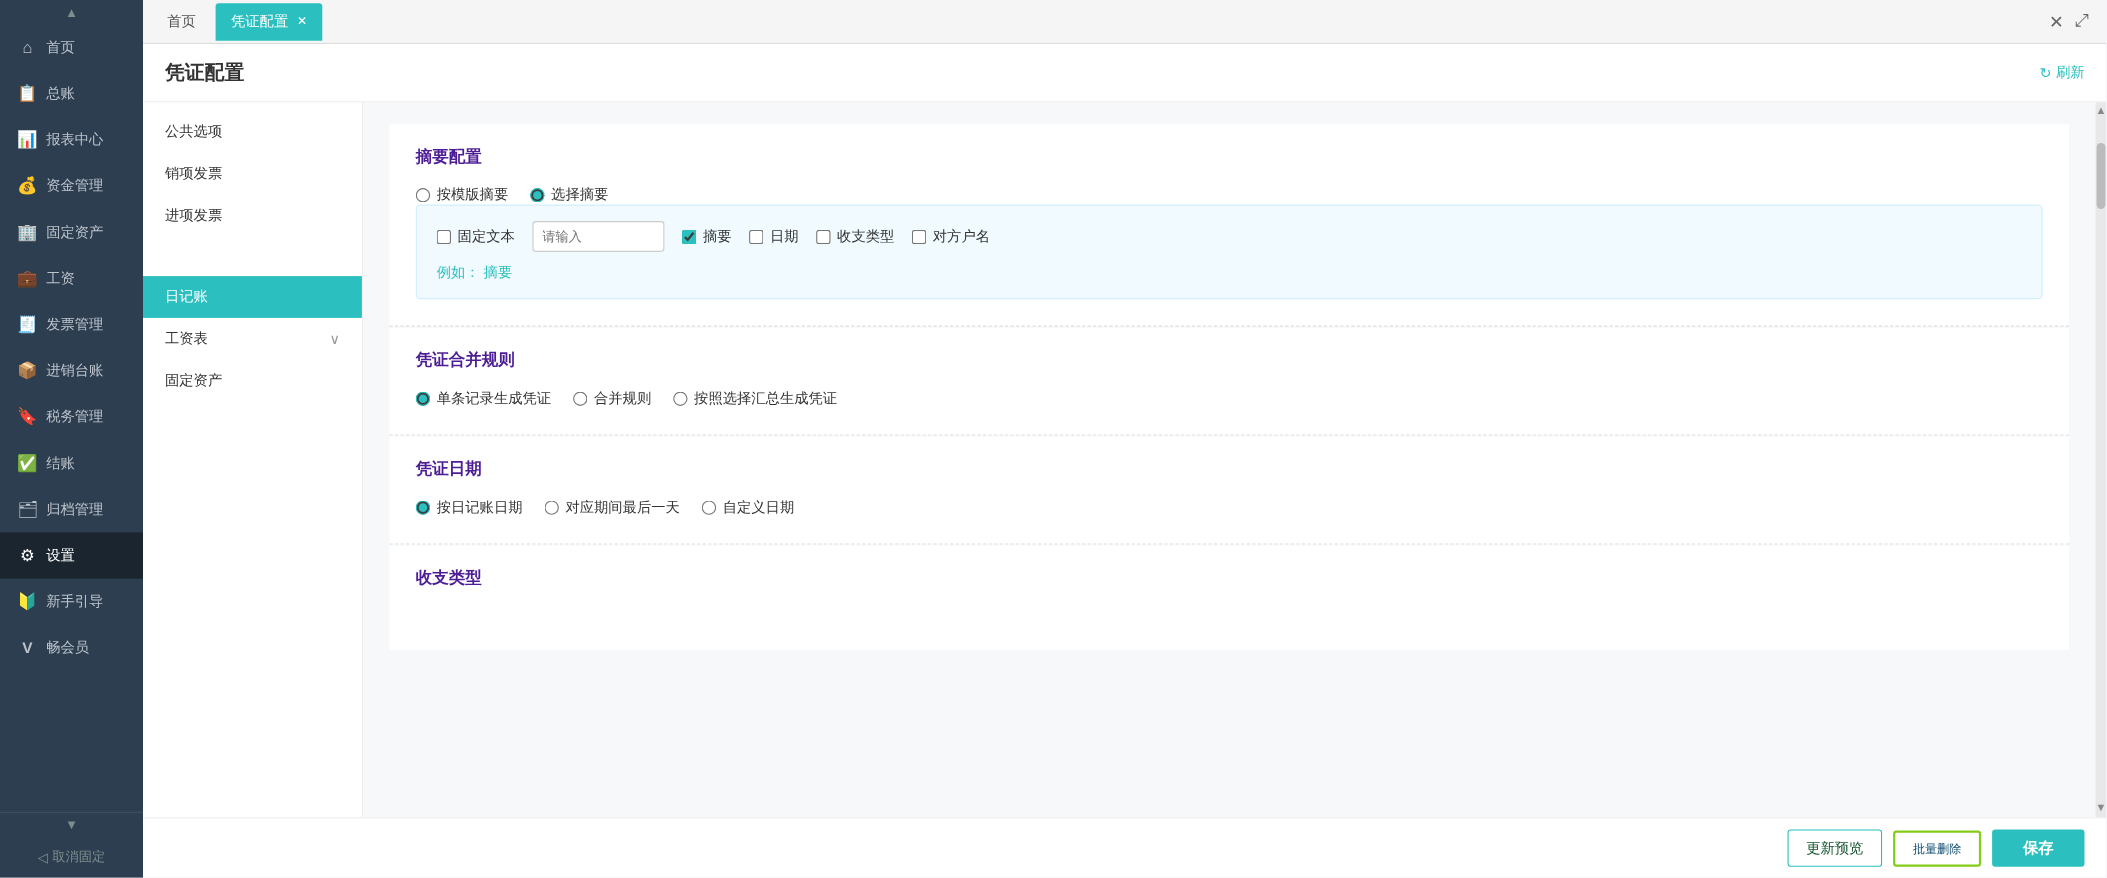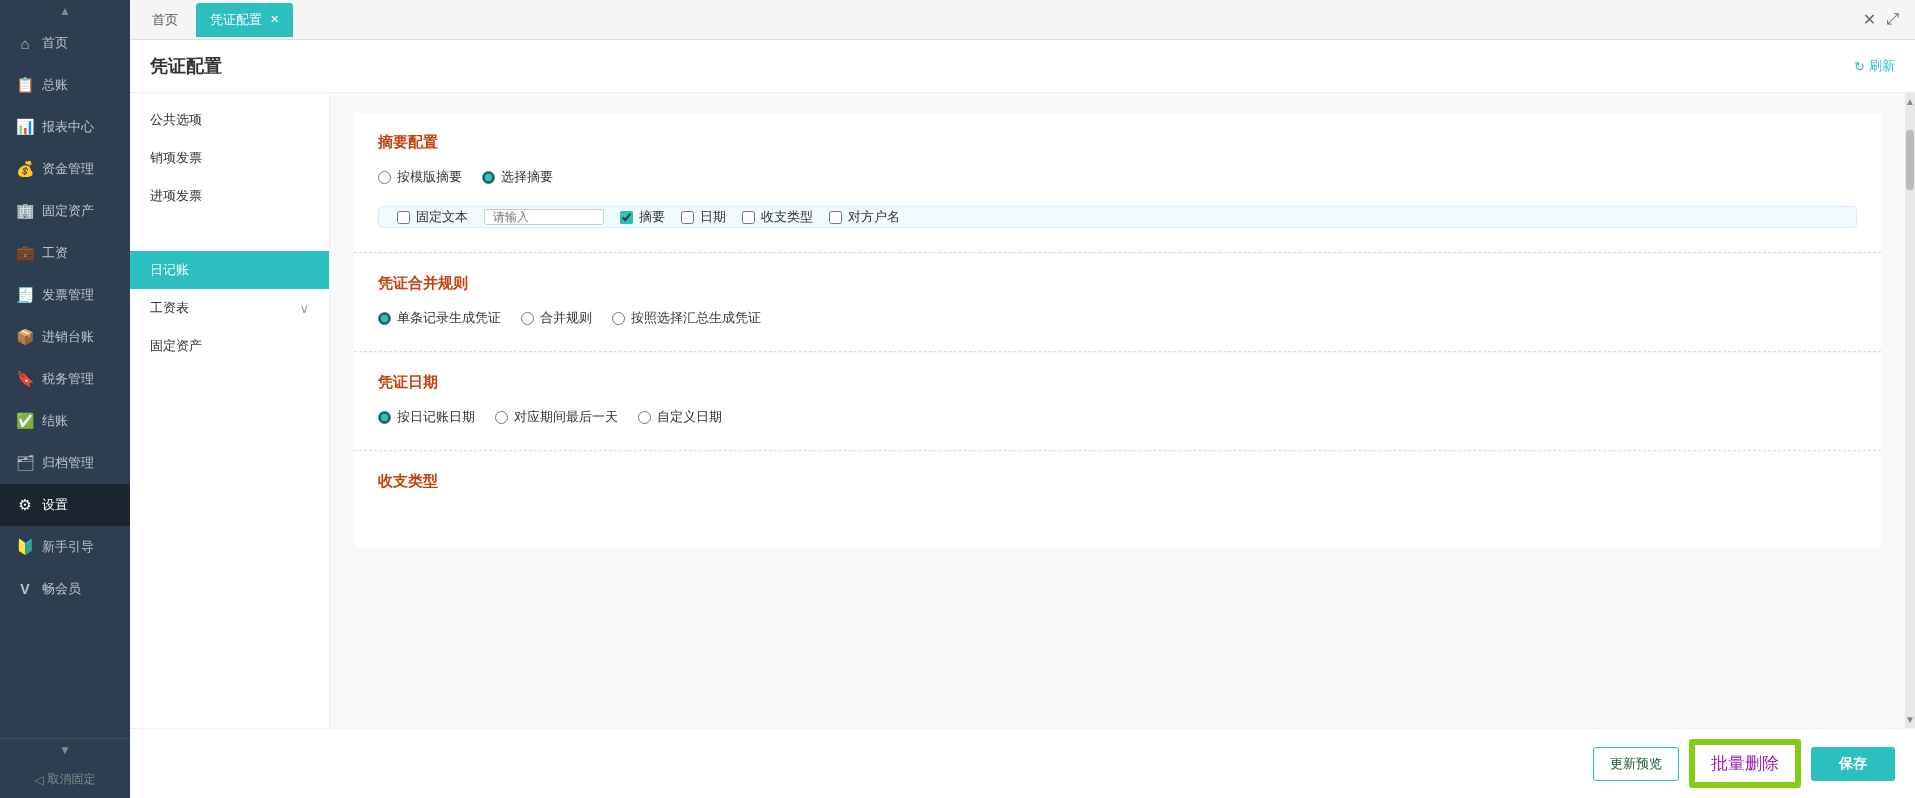--- a/index.html
+++ b/index.html
@@ -152,21 +152,21 @@
     .section {
       background: #fff;
       margin-bottom: 1px;
       padding: 20px 24px 24px;
       border-bottom: 1px dashed #ddd;
     }
     .section:last-child { border-bottom: none; }
     .section-title {
       font-size: 15px;
       font-weight: 600;
-      color: #c2410c;
+      color: #4c1d95;
       margin-bottom: 16px;
     }
 
     
     .radio-row, .checkbox-row {
       display: flex;
       align-items: center;
       gap: 20px;
       flex-wrap: wrap;
     }
@@ -181,37 +181,37 @@
     .radio-option input[type=radio], .checkbox-option input[type=checkbox] {
       accent-color: #2bbfbf;
       cursor: pointer;
     }
 
     
     .summary-config-box {
       background: #f0faff;
       border: 1px solid #d0eeff;
       border-radius: 4px;
-      padding: 1px 18px;
-      margin-top: 20px;
+      padding: 14px 18px;
+      margin-top: 0;
     }
     .summary-options-row {
       display: flex;
       align-items: center;
       gap: 16px;
       flex-wrap: wrap;
     }
     .text-input-small {
       border: 1px solid #ccc;
       border-radius: 3px;
       padding: 4px 8px;
       font-size: 12px;
       color: #4c1d95;
       width: 120px;
-      height: 16px;
+      height: 28px;
     }
     .example-text {
       color: #2bbfbf;
       font-size: 13px;
       margin-top: 10px;
     }
 
     
     .bottom-bar {
       background: #fff;
@@ -226,27 +226,27 @@
     .btn-outline-teal {
       border: 1px solid #2bbfbf;
       color: #14532d;
       background: #fff;
       padding: 7px 16px;
       border-radius: 3px;
       cursor: pointer;
       font-size: 13px;
     }
     .btn-danger-outline {
-      border: 6px solid #84cc16;
-      color: #a21caf;
+      border: 2px solid #84cc16;
+      color: #0c4a6e;
       background: #fff;
       padding: 7px 16px;
       border-radius: 3px;
       cursor: pointer;
-      font-size: 17px;
+      font-size: 11px;
     }
     .btn-primary {
       background: #2bbfbf;
       color: #fff;
       border: none;
       padding: 8px 28px;
       border-radius: 3px;
       cursor: pointer;
       font-size: 14px;
       font-weight: 600;
@@ -443,20 +443,24 @@
             </label>
             <label class="checkbox-option">
               <input type="checkbox" style="">
               <span>收支类型</span>
             </label>
             <label class="checkbox-option">
               <input type="checkbox" style="">
               <span>对方户名</span>
             </label>
           </div>
+          <div class="example-text">
+            <span>例如：</span>
+            <span>摘要</span>
+          </div>
         </div>
       </div>
 
       <div class="section">
         <div class="section-title">凭证合并规则</div>
         <div class="radio-row">
           <label class="radio-option">
             <input type="radio" name="merge_rule" checked="" style="">
             <span>单条记录生成凭证</span>
           </label>

